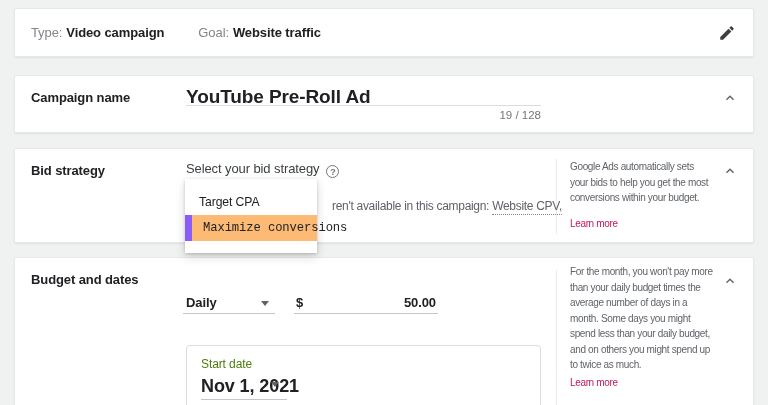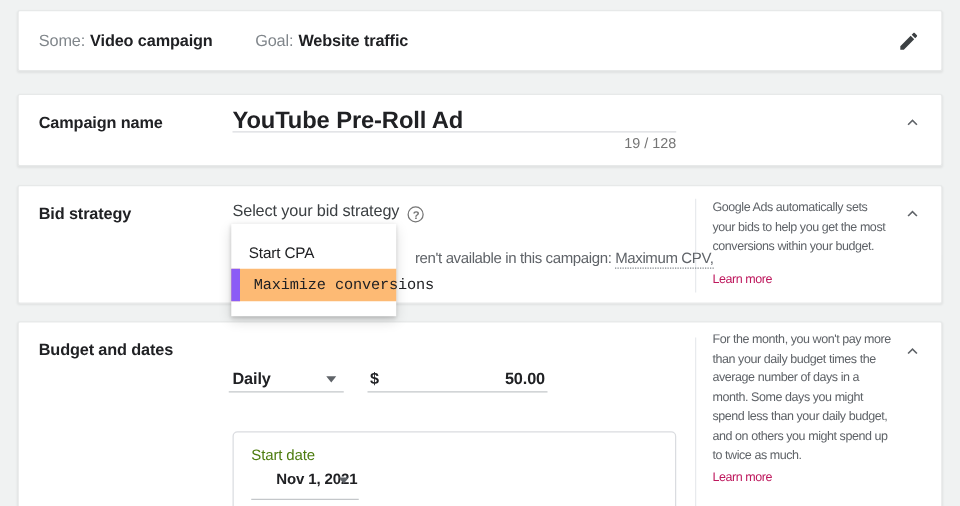--- a/index.html
+++ b/index.html
@@ -81,33 +81,33 @@
     border-top:5px solid #5f6368; }
   .bd-type-caret { left:246px; top:43px; }
   .bd-type-underline { left:168px; top:55px; width:92px; }
   .bd-currency { position:absolute; left:281px; top:37px; font-size:13px; font-weight:bold; }
   .bd-amount { position:absolute; left:281px; top:37px; width:140px; text-align:right;
     font-size:13px; font-weight:bold; }
   .bd-amount-underline { left:279px; top:55px; width:144px; }
   .date-box { position:absolute; left:171px; top:87px; width:355px; height:118px;
     border:1px solid #dadce0; border-radius:4px; background:#fff; }
   .date-label { position:absolute; left:14px; top:11px; font-size:12px; color:#4d7c0f; }
-  .date-value { position:absolute; left:14px; top:30px; font-size:12px; font-weight:bold; color:#202124; cursor:pointer;margin-left:20px; }
+  .date-value { position:absolute; left:14px; top:30px; font-size:18px; font-weight:bold; color:#202124; cursor:pointer; }
   .date-caret { left:84px; top:36px; }
   .date-underline { left:14px; top:53px; width:86px; }
 
   svg { display:block; }
 </style>
 </head>
 <body>
 
 <div class="card" id="summary-card">
   <div class="summary-row">
     <span class="pair">
-      <span class="k">Some:</span><span class="v">Video campaign</span>
+      <span class="k">Type:</span><span class="v">Video campaign</span>
     </span>
     <span class="pair">
       <span class="k">Goal:</span><span class="v">Website traffic</span>
     </span>
   </div>
   <button class="icon-btn">
     <span>
       <svg width="18" height="18" viewBox="0 0 24 24" fill="#3c4043">
           <path d="M3 17.25V21h3.75L17.81 9.94l-3.75-3.75L3 17.25zM20.71 7.04c.39-.39.39-1.02 0-1.41l-2.34-2.34c-.39-.39-1.02-.39-1.41 0l-1.83 1.83 3.75 3.75 1.83-1.83z"></path>
         </svg>
@@ -128,40 +128,40 @@
     </span>
   </button>
 </div>
 
 <div class="card" id="bid-card">
   <div class="section-label">Bid strategy</div>
   <div class="field-label" style="top:12px;">
     <span>Select your bid strategy</span><span class="help-circle">?</span>
   </div>
   <div class="clipped-line">
-    <span>ren't available in this campaign:</span><span class="dotted-term">Maximum CPV,</span>
+    <span>ren't available in this campaign:</span><span class="dotted-term">Website CPV,</span>
   </div>
   <div class="help-divider" style="top:10px; height:75px;"></div>
   <div class="help-panel" style="top:10px;">
     <div class="help-text">Google Ads automatically sets
 your bids to help you get the most
 conversions within your budget.</div>
     <a class="help-link" style="margin-top:10px;">Learn more</a>
   </div>
   <button class="collapse-btn">
     <span>
       <svg width="16" height="16" viewBox="0 0 24 24" fill="#5f6368">
           <path d="M7.41 15.41 12 10.83l4.59 4.58L18 14l-6-6-6 6z"></path>
         </svg>
     </span>
   </button>
 </div>
 
 <div id="bid-dropdown">
-  <div class="dd-option">Start CPA</div>
+  <div class="dd-option">Target CPA</div>
   <div class="dd-option selected">Maximize conversions</div>
 </div>
 
 <div class="card" id="budget-card">
   <div class="section-label">Budget and dates</div>
 
   <div class="bd-type">Daily</div>
   <div class="caret bd-type-caret"></div>
   <div class="underline bd-type-underline"></div>
 

